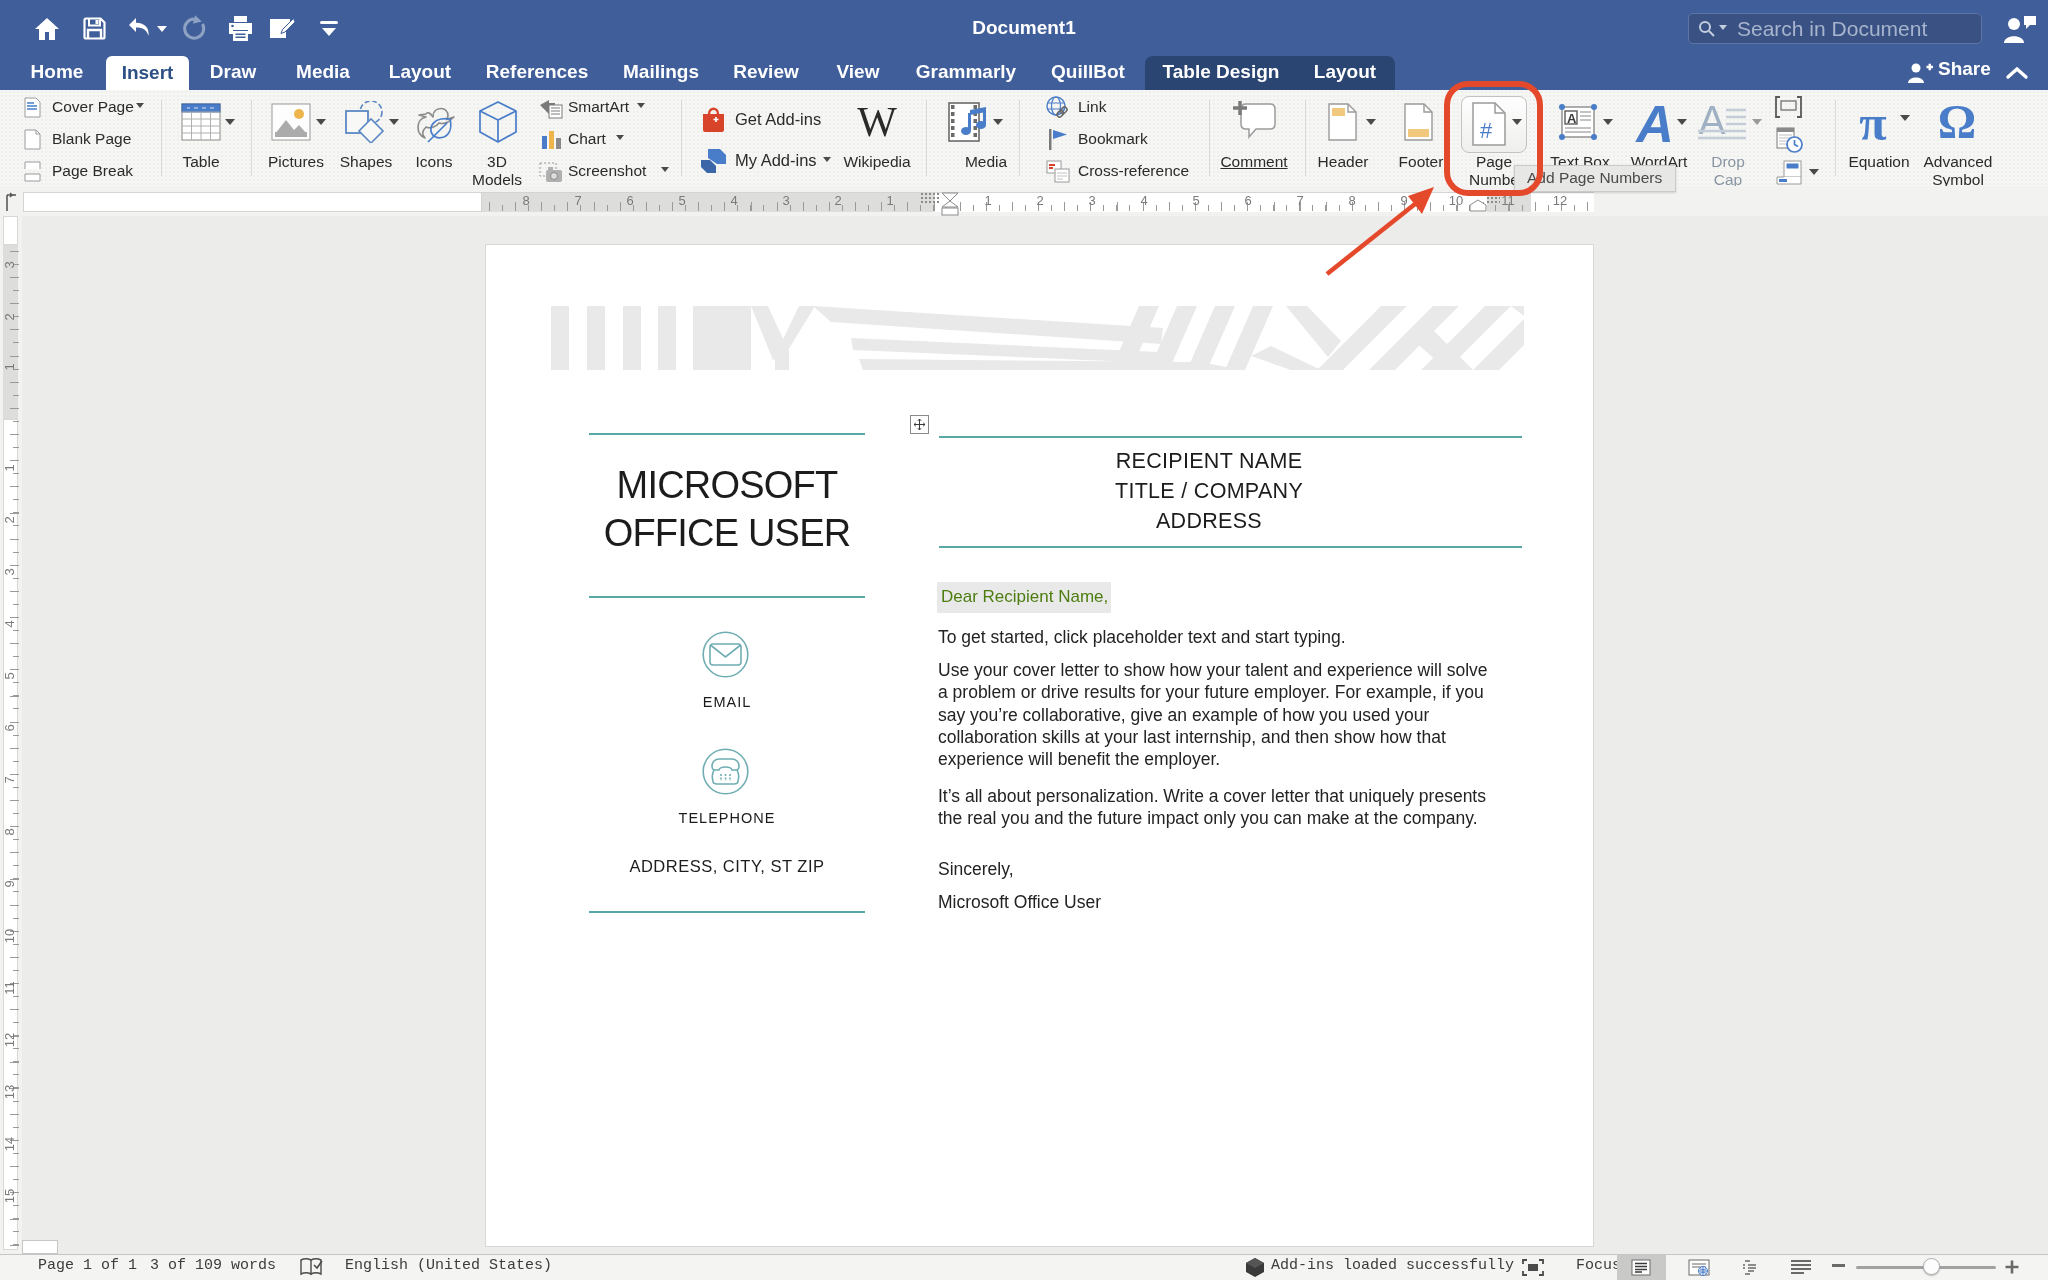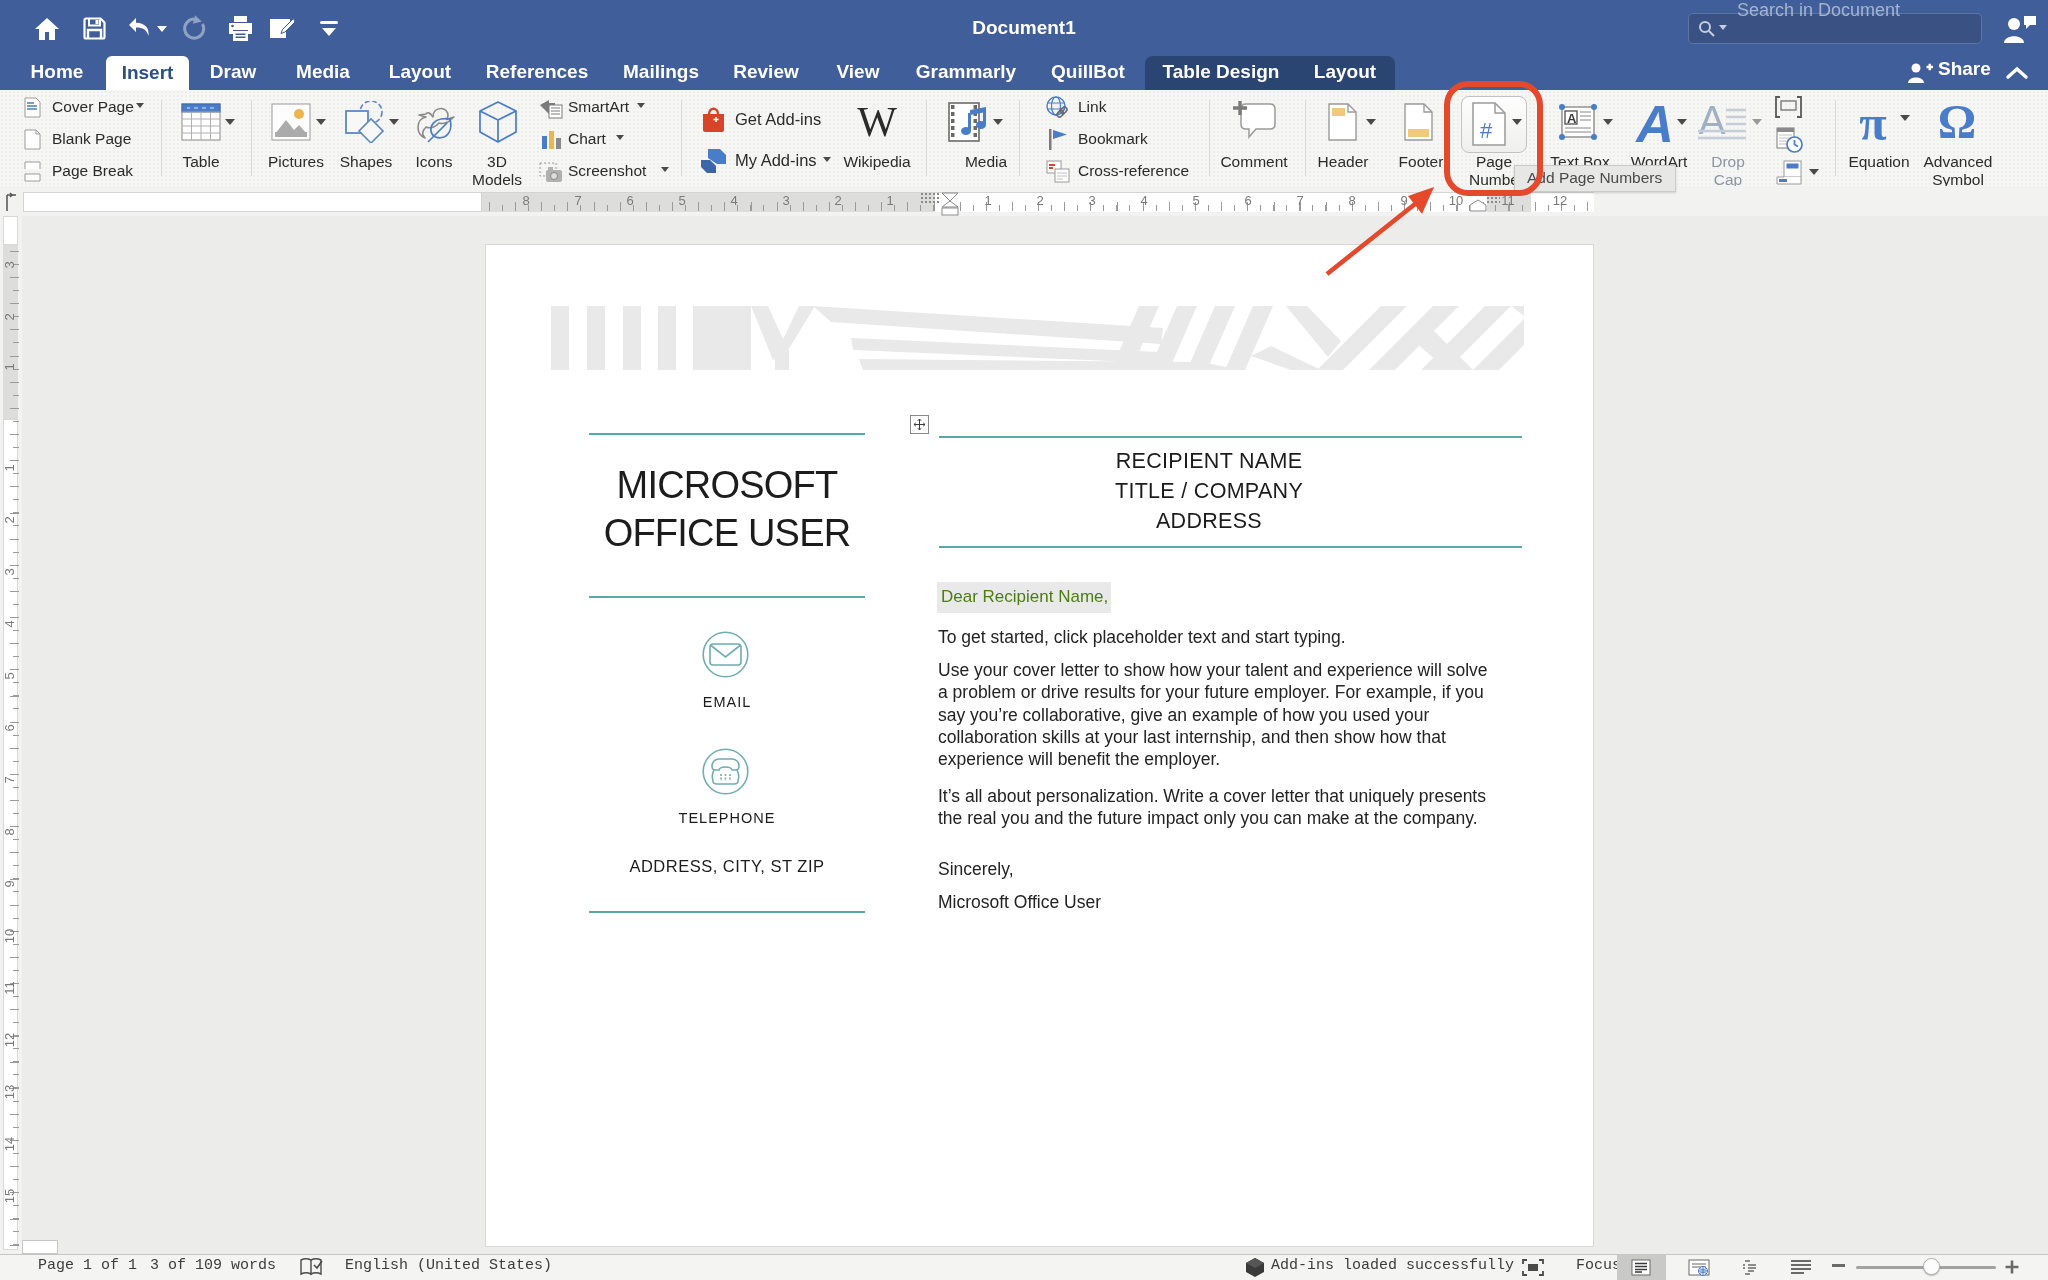--- a/index.html
+++ b/index.html
@@ -69,21 +69,21 @@
     <rect x="2" y="1" width="18" height="3" rx="1.5" fill="#fff"></rect>
     <path d="M4 8 L18 8 L11 16 Z" fill="#fff"></path>
   </svg>
 
 <div class="abs" style="left:1688px;top:13px;width:294px;height:31px;background:#3a5183;border:1px solid #5c76a5;border-radius:5px;box-sizing:border-box;"></div>
 <svg class="abs" style="left:1698px;top:20px;" width="18" height="18" viewBox="0 0 18 18">
     <circle cx="7" cy="7" r="5" fill="none" stroke="#c3cede" stroke-width="2"></circle>
     <path d="M11 11 L16 16" stroke="#c3cede" stroke-width="2"></path>
   </svg>
 <div class="caret abs" style="left:1719px;top:25px;border-top-color:#c3cede;border-left-width:4px;border-right-width:4px;border-top-width:5px;"></div>
-<div class="abs" style="left:1737px;top:0;font-size:18px;color:#a7b4cd;">Search in Document</div>
+<div class="abs" style="left:1737px;top:17px;font-size:21px;color:#a7b4cd;">Search in Document</div>
 
 <svg class="abs" style="left:2002px;top:14px;" width="36" height="30" viewBox="0 0 36 30">
     <circle cx="12" cy="10" r="6" fill="#fff"></circle>
     <path d="M2 29 C2 20 22 20 22 29 Z" fill="#fff"></path>
     <path d="M22 2 H34 V11 H28 L24 15 V11 H22 Z" fill="#fff"></path>
   </svg>
 
 <svg class="abs" style="left:1906px;top:62px;z-index:6;" width="30" height="22" viewBox="0 0 30 22">
     <circle cx="10" cy="6" r="4.5" fill="#fff"></circle>
     <path d="M2 21 C2 13.5 18 13.5 18 21 Z" fill="#fff"></path>
@@ -267,21 +267,21 @@
     <rect x="9" y="9" width="14" height="13" fill="#fff" stroke="#9a9a9a"></rect>
     <path d="M3 5 H9 M3 8 H7" stroke="#d8442a" stroke-width="2"></path>
     <path d="M11 13 H21 M11 16 H21 M11 19 H17" stroke="#c0c0c0"></path>
   </svg>
 <div class="smalltext" style="left:1078px;top:162px;">Cross-reference</div>
 
 <svg class="abs" style="left:1232px;top:100px;" width="44" height="42" viewBox="0 0 44 42">
     <path d="M14 4 H38 C41 4 43 6 43 9 V24 C43 27 41 29 38 29 H24 L17 37 V29 H14 C11 29 9 27 9 24 V9 C9 6 11 4 14 4 Z" fill="#fff" stroke="#9a9a9a" stroke-width="1.5"></path>
     <path d="M8 1 V15 M1 8 H15" stroke="#7a7a7a" stroke-width="3.4"></path>
   </svg>
-<div class="biglabel" style="left:1254px;">Comment</div>
+<div class="biglabel" style="left:1254px;text-decoration:underline;">Comment</div>
 
 <svg class="abs" style="left:1328px;top:103px;" width="29" height="38" viewBox="0 0 29 38">
     <path d="M1 1 H20 L28 9 V37 H1 Z" fill="#fff" stroke="#9a9a9a" stroke-width="1.4"></path>
     <path d="M20 1 V9 H28" fill="none" stroke="#9a9a9a" stroke-width="1.4"></path>
     <rect x="4" y="5" width="13" height="8" fill="#f0c97e"></rect>
   </svg>
 <div class="caret" style="left:1366px;top:119px;"></div>
 <div class="biglabel" style="left:1343px;">Header</div>
 <svg class="abs" style="left:1404px;top:103px;" width="29" height="38" viewBox="0 0 29 38">
     <path d="M1 1 H20 L28 9 V37 H1 Z" fill="#fff" stroke="#9a9a9a" stroke-width="1.4"></path>

